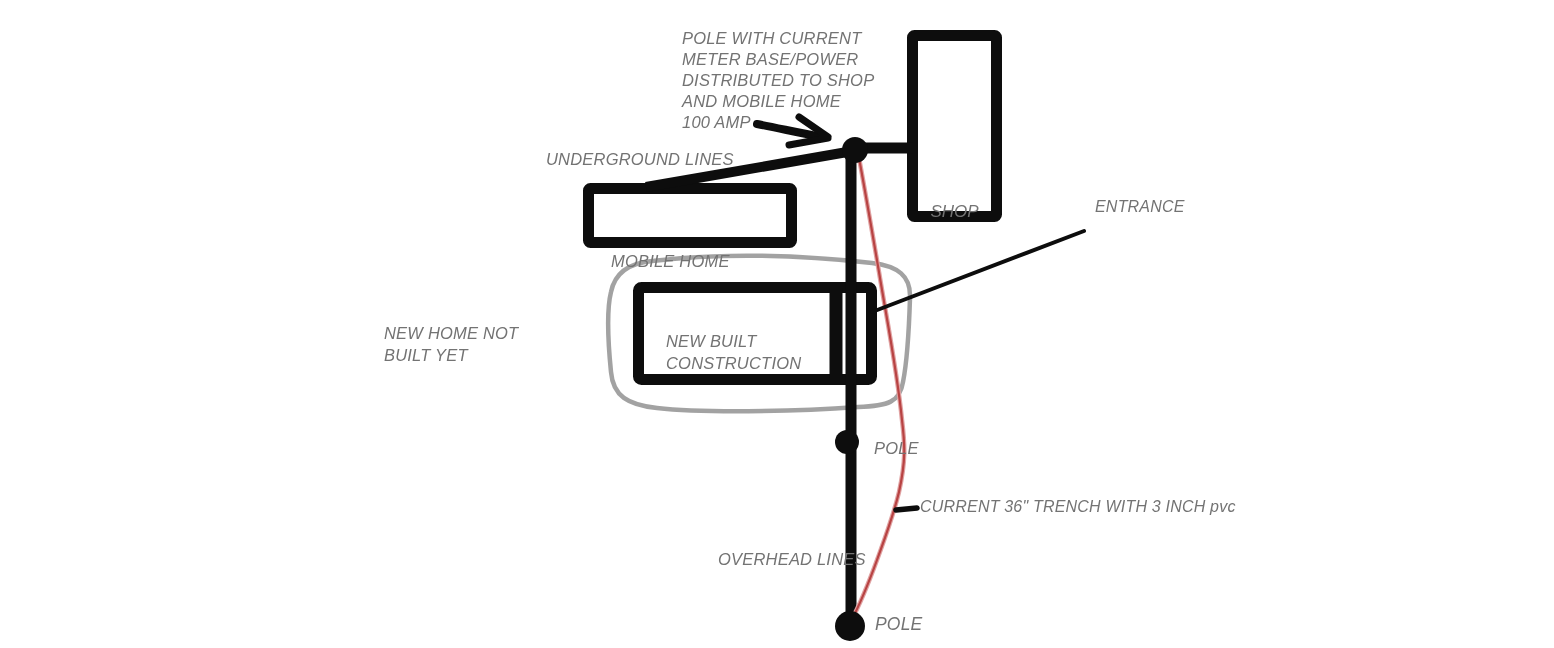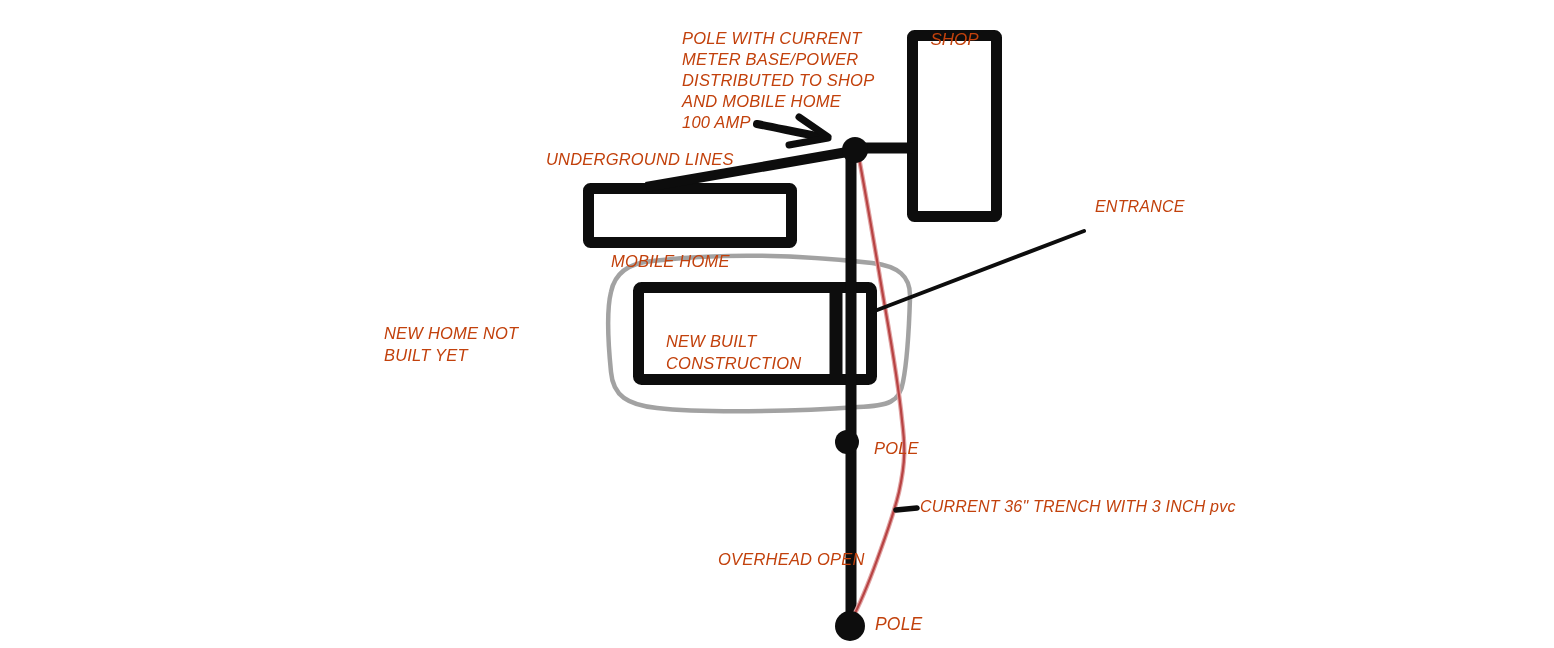--- a/index.html
+++ b/index.html
@@ -8,21 +8,21 @@
     background: #ffffff;
   }
   .canvas {
     position: relative;
     width: 1554px;
     height: 648px;
     background: #ffffff;
     overflow: hidden;
     font-family: "Liberation Sans", sans-serif;
     font-style: italic;
-    color: #c2410c;
+    color: #737373;
   }
   .shapes {
     position: absolute;
     left: 0;
     top: 0;
     width: 1554px;
     height: 648px;
   }
   .label {
     position: absolute;
@@ -33,21 +33,21 @@
   }
   .label.small { font-size: 16px; }
   .label.big { font-size: 17.5px; }
   .shop-label-box {
     position: absolute;
     left: 907px;
     top: 30px;
     width: 95px;
     height: 192px;
     display: flex;
-    align-items: flex-start;
+    align-items: flex-end;
     justify-content: center;
     font-size: 17px;
   }
 </style>
 </head>
 <body>
 
 <div class="canvas">
 
   <svg class="shapes" viewBox="0 0 1554 648">
@@ -100,18 +100,18 @@
 BUILT YET</div>
 
   <div class="label" style="left:666px; top:331px; line-height:21.5px;">NEW BUILT
 CONSTRUCTION</div>
 
 
   <div class="label" style="left:874px; top:438px;">POLE</div>
 
   <div class="label small" style="left:920px; top:496px;">CURRENT 36" TRENCH WITH 3 INCH pvc</div>
 
-  <div class="label" style="left:718px; top:549px;">OVERHEAD OPEN</div>
+  <div class="label" style="left:718px; top:549px;">OVERHEAD LINES</div>
 
 
   <div class="label big" style="left:875px; top:614px;">POLE</div>
 
 </div>
 
 </body></html>

